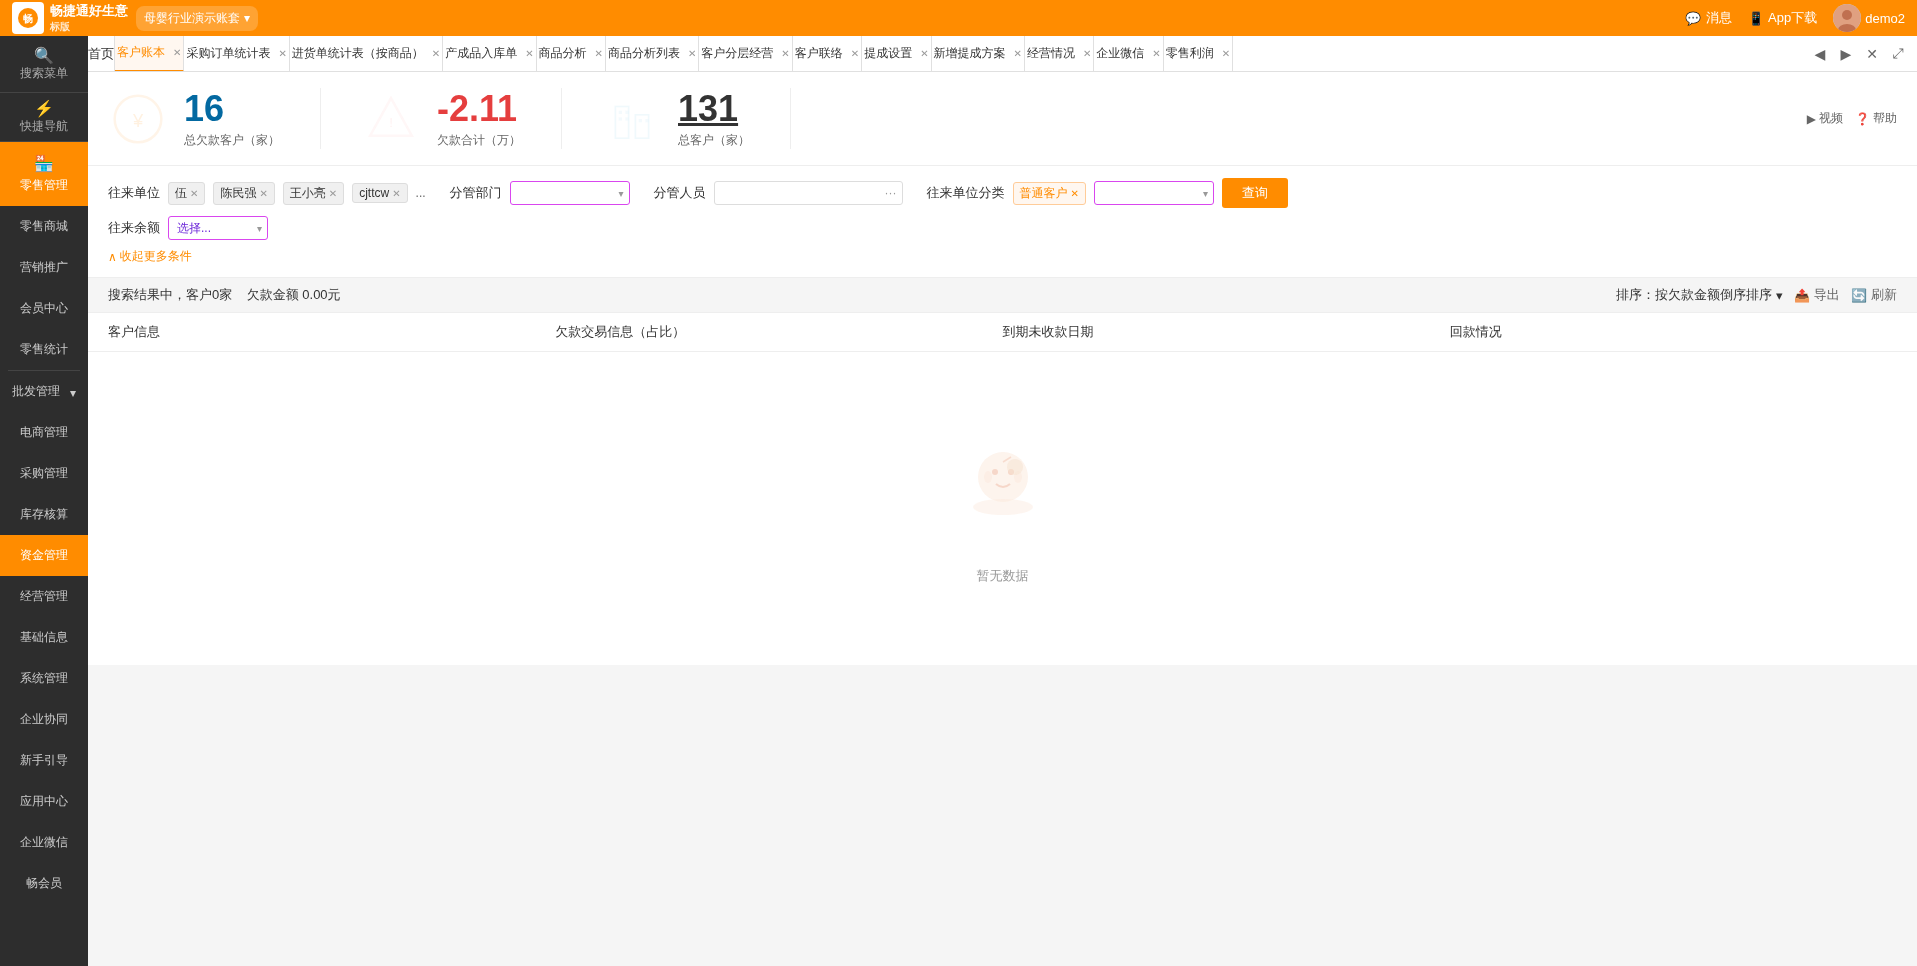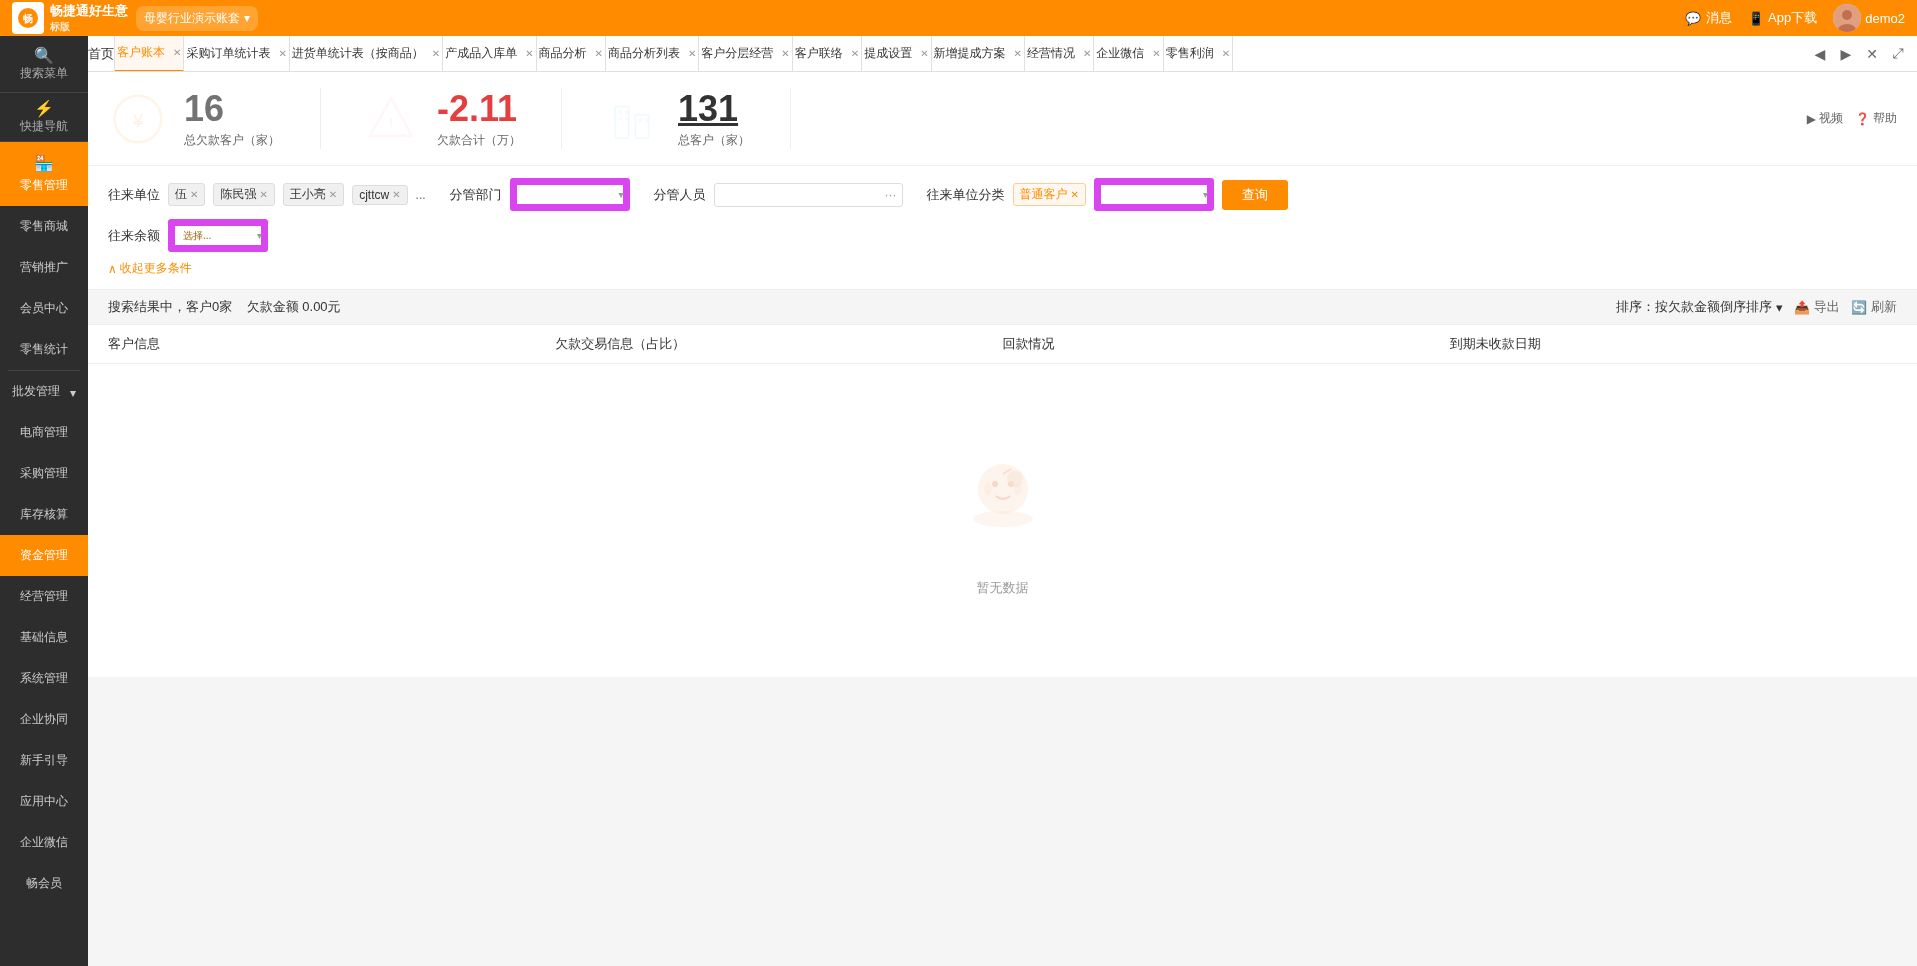--- a/index.html
+++ b/index.html
@@ -41,35 +41,35 @@
     .tab-ctrl-btn { width: 22px; height: 22px; display: flex; align-items: center; justify-content: center; cursor: pointer; color: #666; font-size: 14px; }
 
     
     .stats-row { background: white; display: flex; align-items: center; padding: 16px 20px; border-bottom: 1px solid #eee; gap: 0; }
     .stat-item { display: flex; align-items: center; gap: 16px; padding-right: 40px; border-right: 1px solid #eee; margin-right: 40px; }
     .stat-item:last-child { border-right: none; }
     .stat-icon { width: 60px; height: 60px; display: flex; align-items: center; justify-content: center; }
     .stat-icon svg { width: 50px; height: 50px; opacity: 0.3; }
     .stat-text { display: flex; flex-direction: column; }
     .stat-number { font-size: 36px; font-weight: bold; }
-    .stat-number.red { color: #737373; }
+    .stat-number.red { color: #0369a1; }
     .stat-number.black { color: #333; text-decoration: underline; }
     .stat-number.negative { color: #e53e3e; }
     .stat-label { font-size: 12px; color: #666; margin-top: 2px; }
     .stat-help { margin-left: auto; display: flex; gap: 12px; align-items: center; font-size: 12px; color: #666; }
     .stat-help-btn { display: flex; align-items: center; gap: 3px; cursor: pointer; color: #666; }
 
     
     .filter-area { background: white; padding: 12px 20px; border-bottom: 1px solid #eee; }
     .filter-row { display: flex; align-items: center; flex-wrap: wrap; gap: 8px; margin-bottom: 8px; }
     .filter-label { font-size: 13px; color: #333; white-space: nowrap; }
     .filter-tag { background: #f0f0f0; border: 1px solid #ddd; border-radius: 3px; padding: 2px 6px; font-size: 12px; color: #333; display: flex; align-items: center; gap: 3px; }
     .filter-tag .close { color: #999; cursor: pointer; font-size: 10px; }
     .filter-more { color: #666; font-size: 12px; cursor: pointer; }
-    .filter-select { border: 7px solid #d946ef; border-radius: 3px; padding: 4px 24px 4px 8px; font-size: 10px; color: #a16207; background: white; cursor: pointer; appearance: none; position: relative; min-width: 120px; }
+    .filter-select { border: 1px solid #d946ef; border-radius: 3px; padding: 4px 24px 4px 8px; font-size: 12px; color: #6d28d9; background: white; cursor: pointer; appearance: none; position: relative; min-width: 120px; }
     .filter-select-wrap { position: relative; display: inline-flex; align-items: center; }
     .filter-select-wrap::after { content: '▾'; position: absolute; right: 6px; color: #999; font-size: 10px; pointer-events: none; }
     .filter-input-wrap { position: relative; display: inline-flex; align-items: center; }
     .filter-input { border: 1px solid #ddd; border-radius: 3px; padding: 4px 8px; font-size: 12px; min-width: 160px; }
     .filter-input-dots { position: absolute; right: 6px; color: #999; font-size: 12px; }
     .collapse-btn { color: #ff8c00; font-size: 12px; cursor: pointer; display: flex; align-items: center; gap: 3px; }
     .query-btn { background: #ff8c00; color: white; border: none; padding: 6px 20px; border-radius: 3px; cursor: pointer; font-size: 13px; }
 
     
     .results-bar { background: #f5f5f5; padding: 8px 20px; display: flex; align-items: center; justify-content: space-between; border-bottom: 1px solid #eee; }
@@ -414,22 +414,22 @@
               <span>🔄</span>
               <span>刷新</span>
             </div>
           </div>
         </div>
 
         <div class="data-table">
           <div class="table-header">
             <div class="table-header-cell">客户信息</div>
             <div class="table-header-cell">欠款交易信息（占比）</div>
+            <div class="table-header-cell">到期未收款日期</div>
             <div class="table-header-cell">回款情况</div>
-            <div class="table-header-cell">到期未收款日期</div>
           </div>
 
           <div class="empty-state">
             <div class="empty-icon">
               <svg width="100" height="100" viewBox="0 0 100 100">
                 <ellipse cx="50" cy="75" rx="30" ry="8" fill="#f5c5a3" opacity="0.4"></ellipse>
                 <circle cx="50" cy="45" r="25" fill="#f5c5a3" opacity="0.5"></circle>
                 <circle cx="42" cy="40" r="3" fill="#e07040" opacity="0.6"></circle>
                 <circle cx="58" cy="40" r="3" fill="#e07040" opacity="0.6"></circle>
                 <path d="M43 52 Q50 58 57 52" stroke="#e07040" stroke-width="2" fill="none" opacity="0.6"></path>

